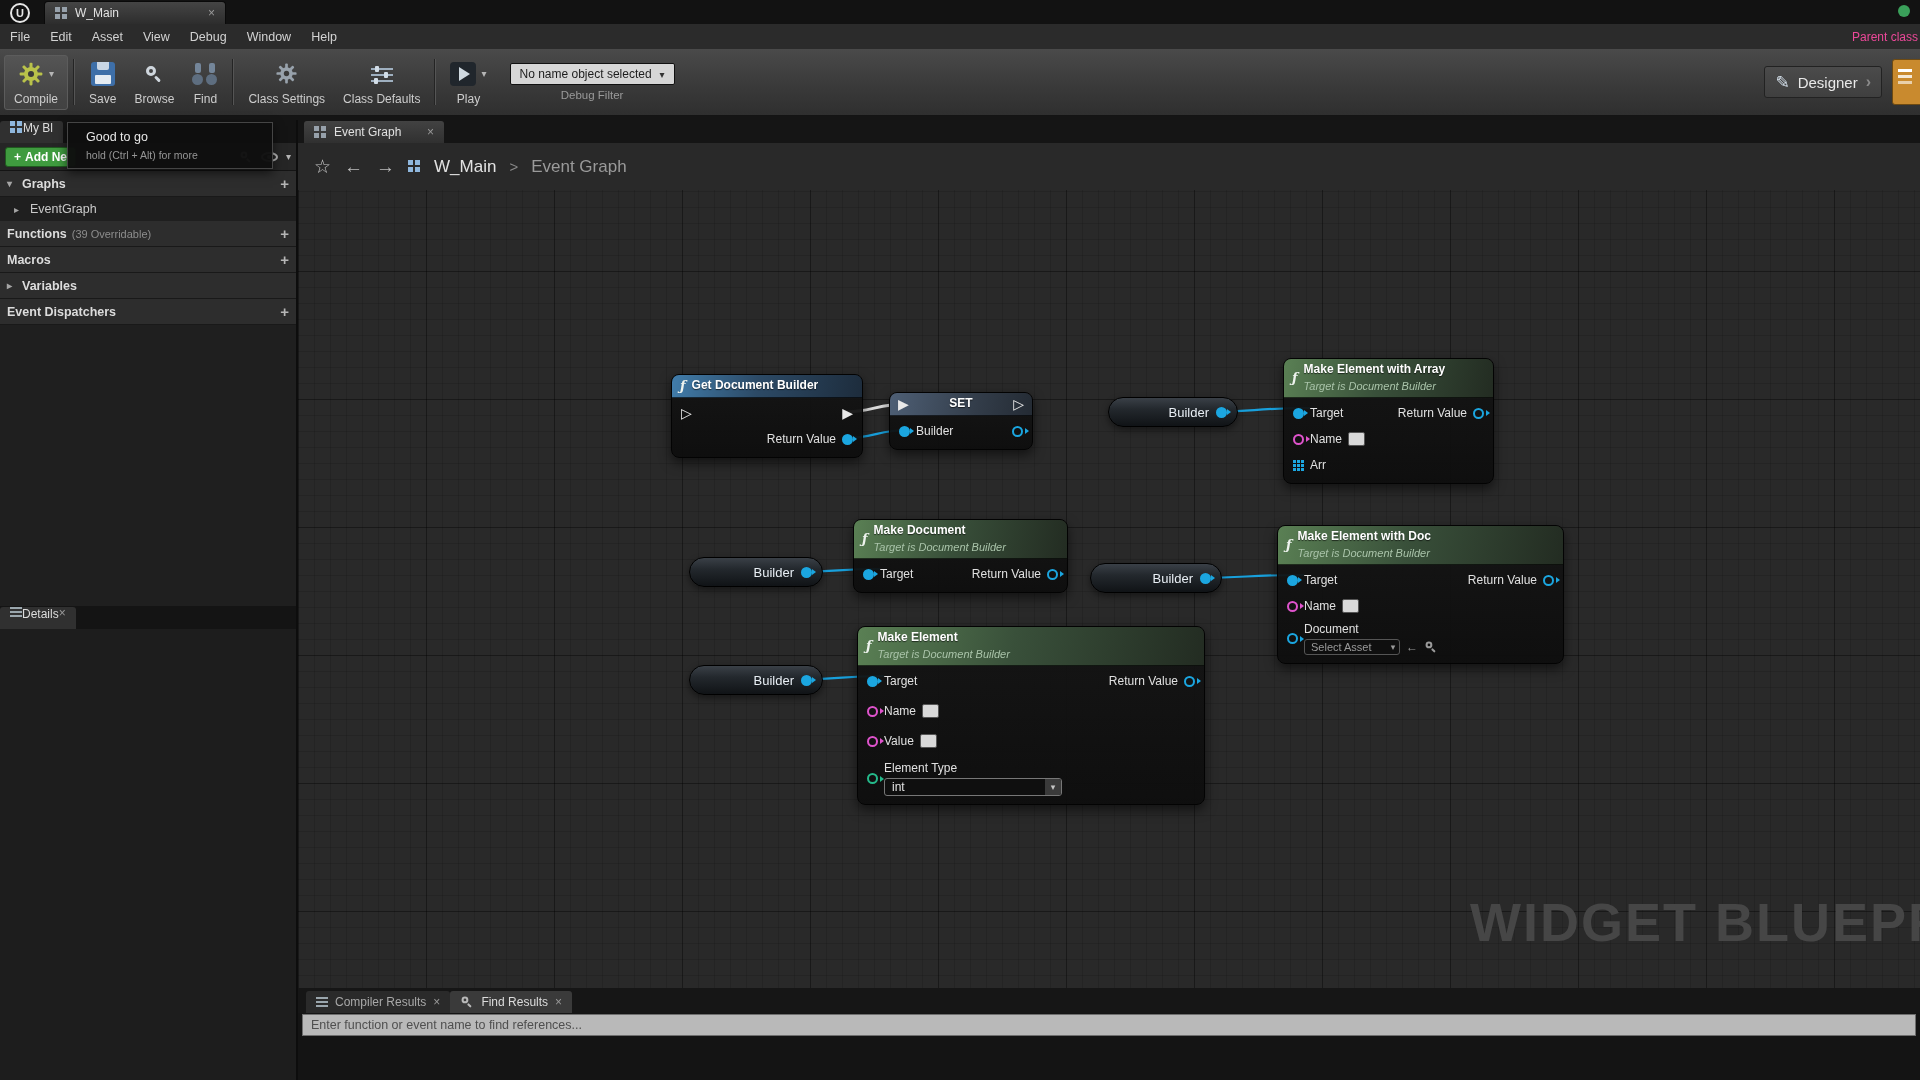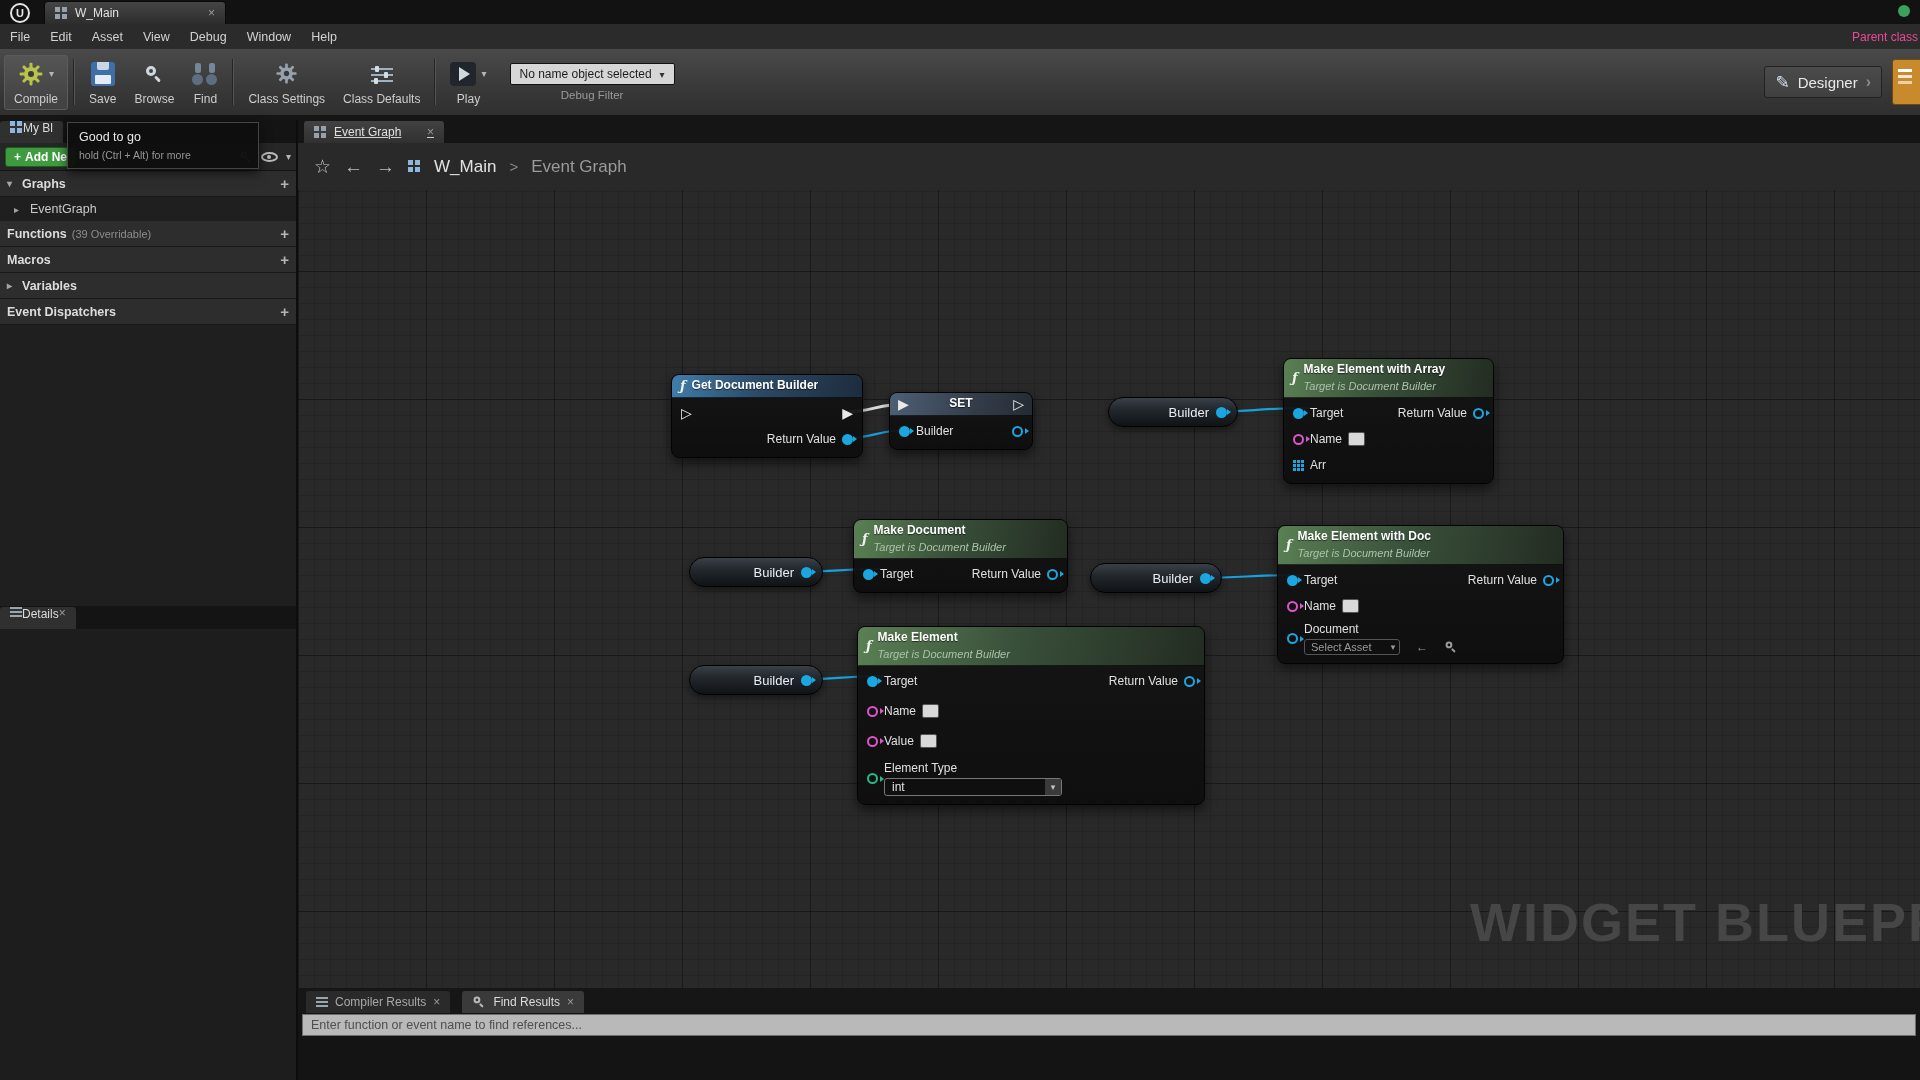--- a/index.html
+++ b/index.html
@@ -69,25 +69,25 @@
   .mb-toolbar{height:27px;background:#262626;border-bottom:1px solid #141414;display:flex;align-items:center;gap:8px;padding:0 5px;}
   .add-new-btn{display:flex;align-items:center;gap:4px;background:#3f9b3f;border:1px solid #1f5a1f;border-radius:3px;color:#fff;font-size:12px;font-weight:bold;padding:2px 8px;cursor:pointer;}
   .mb-spacer{flex:1;}
   .sec{height:25px;background:#2d2d2d;border-bottom:1px solid #191919;display:flex;align-items:center;gap:5px;padding:0 7px;font-weight:bold;font-size:12.5px;color:#dcdcdc;}
   .sec .plus{margin-left:auto;color:#b5b5b5;font-size:15px;font-weight:bold;cursor:pointer;}
   .sec .sub{font-weight:normal;font-size:11px;color:#8d8d8d;}
   .expander{font-size:10px;color:#a5a5a5;width:10px;}
   .mb-item{height:24px;display:flex;align-items:center;gap:6px;padding-left:14px;font-size:12.5px;color:#c9c9c9;}
   #details-panel{position:absolute;left:0;top:606px;width:298px;height:474px;background:#1d1d1d;border-right:2px solid #0d0d0d;box-sizing:border-box;}
   
-  #tooltip{position:absolute;left:67px;top:122px;width:168px;background:rgba(14,14,14,.97);border:1px solid #454545;padding:7px 11px;z-index:99;box-shadow:0 4px 10px rgba(0,0,0,.6);}
+  #tooltip{position:absolute;left:67px;top:122px;width:168px;background:rgba(14,14,14,.97);border:1px solid #454545;padding:7px 18px;z-index:99;box-shadow:0 4px 10px rgba(0,0,0,.6);}
   #tooltip .tt-title{font-size:12.5px;color:#e8e8e8;}
   #tooltip .tt-hint{font-size:10.5px;color:#969696;margin-top:5px;}
   
-  #graph-region{position:absolute;left:298px;top:120px;right:0;bottom:92px;text-decoration:underline;}
+  #graph-region{position:absolute;left:298px;top:120px;right:0;bottom:92px;}
   .graph-tabs{height:23px;background:#151515;display:flex;align-items:flex-end;padding-left:6px;}
   .graph-tab{height:22px;display:flex;align-items:center;gap:7px;padding:0 10px;background:linear-gradient(#424242,#303030);border-radius:3px 3px 0 0;font-size:12px;color:#e0e0e0;min-width:120px;}
   #canvas{position:absolute;left:0;top:23px;right:0;bottom:0;overflow:hidden;background-color:#292929;
     background-image:
       linear-gradient(rgba(0,0,0,.30) 1px,transparent 1px),
       linear-gradient(90deg,rgba(0,0,0,.30) 1px,transparent 1px),
       linear-gradient(rgba(0,0,0,.12) 1px,transparent 1px),
       linear-gradient(90deg,rgba(0,0,0,.12) 1px,transparent 1px);
     background-size:128px 128px,128px 128px,16px 16px,16px 16px;}
   #wires{position:absolute;left:0;top:0;z-index:2;}
@@ -107,21 +107,21 @@
   .fx{font-family:"DejaVu Serif",serif;font-style:italic;font-weight:bold;font-size:13px;color:#eef3ee;flex:none;}
   .ntitle{font-weight:bold;font-size:12px;color:#fff;text-shadow:0 1px 1px rgba(0,0,0,.6);line-height:15px;}
   .nsub{font-style:italic;font-size:11px;color:#a9c3a9;line-height:13px;}
   .set-title{flex:1;text-align:center;}
   .node-body{padding:5px 0 8px;display:flex;flex-direction:column;gap:6px;}
   .node-body.roomy{gap:10px;}
   .prow{display:flex;align-items:center;gap:6px;padding:0 9px;min-height:20px;}
   .prow .grow{flex:1;}
   .plabel{font-size:12px;color:#e0e0e0;}
   .pcol{display:flex;flex-direction:column;gap:3px;}
-  .subrow{display:flex;align-items:center;gap:16px;}
+  .subrow{display:flex;align-items:center;gap:6px;}
   .exec{font-size:14px;color:#e9e9e9;line-height:1;flex:none;}
   .pin{box-sizing:border-box;width:11px;height:11px;border-radius:50%;position:relative;flex:none;}
   .pin.filled{background:currentColor;}
   .pin.hollow{border:2px solid currentColor;}
   .pin::after{content:"";position:absolute;left:11px;top:50%;transform:translateY(-50%);border-left:4px solid currentColor;border-top:3px solid transparent;border-bottom:3px solid transparent;}
   .blue{color:#1ba6e0;} .pink{color:#df53cc;} .green{color:#25b98a;}
   .icon-array{width:11px;height:11px;flex:none;background-image:linear-gradient(#1ba6e0,#1ba6e0);background-size:3px 3px;background-repeat:space space;}
   .textbox{width:15px;height:12px;background:#d9d9d9;border:1px solid #555;border-radius:2px;flex:none;}
   .dd{height:18px;display:flex;align-items:center;background:#0f0f0f;border:1px solid #777;border-radius:3px;box-sizing:border-box;}
   .dd .dd-text{flex:1;padding:0 7px;font-size:12px;color:#e2e2e2;}
@@ -136,21 +136,21 @@
   #n-array{left:985px;top:215px;width:211px;}
   #n-doc{left:555px;top:376px;width:215px;}
   #n-docel{left:979px;top:382px;width:287px;}
   #n-elem{left:559px;top:483px;width:348px;}
   #p1{left:810px;top:254px;width:130px;}
   #p2{left:391px;top:414px;width:134px;}
   #p3{left:792px;top:420px;width:132px;}
   #p4{left:391px;top:522px;width:134px;}
   
   #bottom-panel{position:absolute;left:298px;right:0;top:988px;bottom:0;background:#141414;}
-  .bottom-tabs{height:25px;background:#161616;display:flex;align-items:flex-end;padding-left:8px;gap:12px;}
+  .bottom-tabs{height:25px;background:#161616;display:flex;align-items:flex-end;padding-left:8px;gap:0;}
   .b-tab{height:22px;display:flex;align-items:center;gap:7px;padding:0 10px;border-radius:3px 3px 0 0;font-size:12px;cursor:pointer;}
   .b-tab.inactive{background:#2a2a2a;color:#a8a8a8;}
   .b-tab.active{background:#3a3a3a;color:#dcdcdc;}
   #find-search{display:block;width:calc(100% - 8px);margin:1px 4px;height:22px;background:#b9b9b9;border:1px solid #6e6e6e;box-sizing:border-box;font-size:12.5px;color:#333;padding:0 8px;font-family:"Liberation Sans",sans-serif;}
   #find-search::placeholder{color:#4f4f4f;opacity:1;}
 </style>
 </head>
 <body>
 
 <div id="titlebar">

